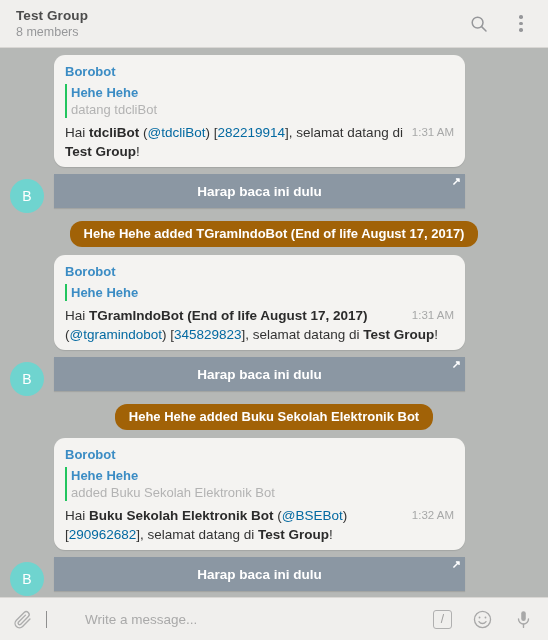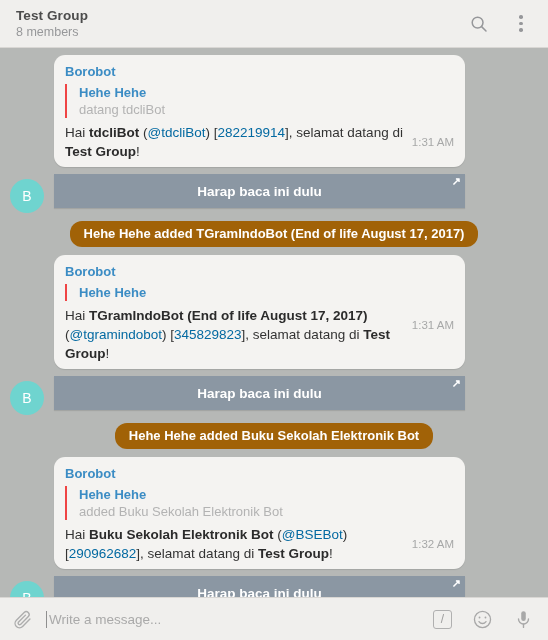--- a/index.html
+++ b/index.html
@@ -86,22 +86,22 @@
     position: relative;
   }
   .bubble-author {
     color: #3b8cc4;
     font-size: 13px;
     font-weight: bold;
     line-height: 17px;
     margin-bottom: 4px;
   }
   .reply {
-    border-left: 2px solid #ef4444;
-    padding-left: 12px;
+    border-left: 2px solid #22c55e;
+    padding-left: 4px;
     margin-bottom: 5px;
   }
   .reply-name {
     color: #3b8cc4;
     font-size: 13px;
     font-weight: bold;
     line-height: 17px;
   }
   .reply-text {
     color: #b3b3b3;
@@ -115,21 +115,21 @@
     word-wrap: break-word;
   }
   .msg-text b { font-weight: bold; color: #2b2b2b; }
   .msg-text .lnk { color: #0369a1; }
   .time {
     float: right;
     color: #a7a8a8;
     font-size: 11.5px;
     line-height: 17px;
     margin-left: 8px;
-    margin-top: 11px;
+    margin-top: 1px;
   }
 
   
   .kbd-btn {
     width: 411px;
     background: #8b97a3;
     border-radius: 0;
     height: 34px;
     display: flex;
     align-items: center;
@@ -185,20 +185,21 @@
     width: 1px; height: 17px; background: #8f8f8f; margin-right: 2px;
   }
   .msg-input {
     border: none;
     outline: none;
     background: transparent;
     font-family: "Liberation Sans", sans-serif;
     font-size: 13.5px;
     color: #3a3a3a;
     width: 100%;
+    margin-left: 36px;
   }
   .msg-input::placeholder { color: #a9a9a9; }
   .composer-right { display: flex; align-items: center; gap: 20px; padding-left: 10px; }
   .cmd-btn {
     width: 19px; height: 19px;
     border: 1.6px solid #b0b0b0;
     border-radius: 3px;
     color: #9d9d9d;
     font-size: 12px;
     display: flex; align-items: center; justify-content: center;

